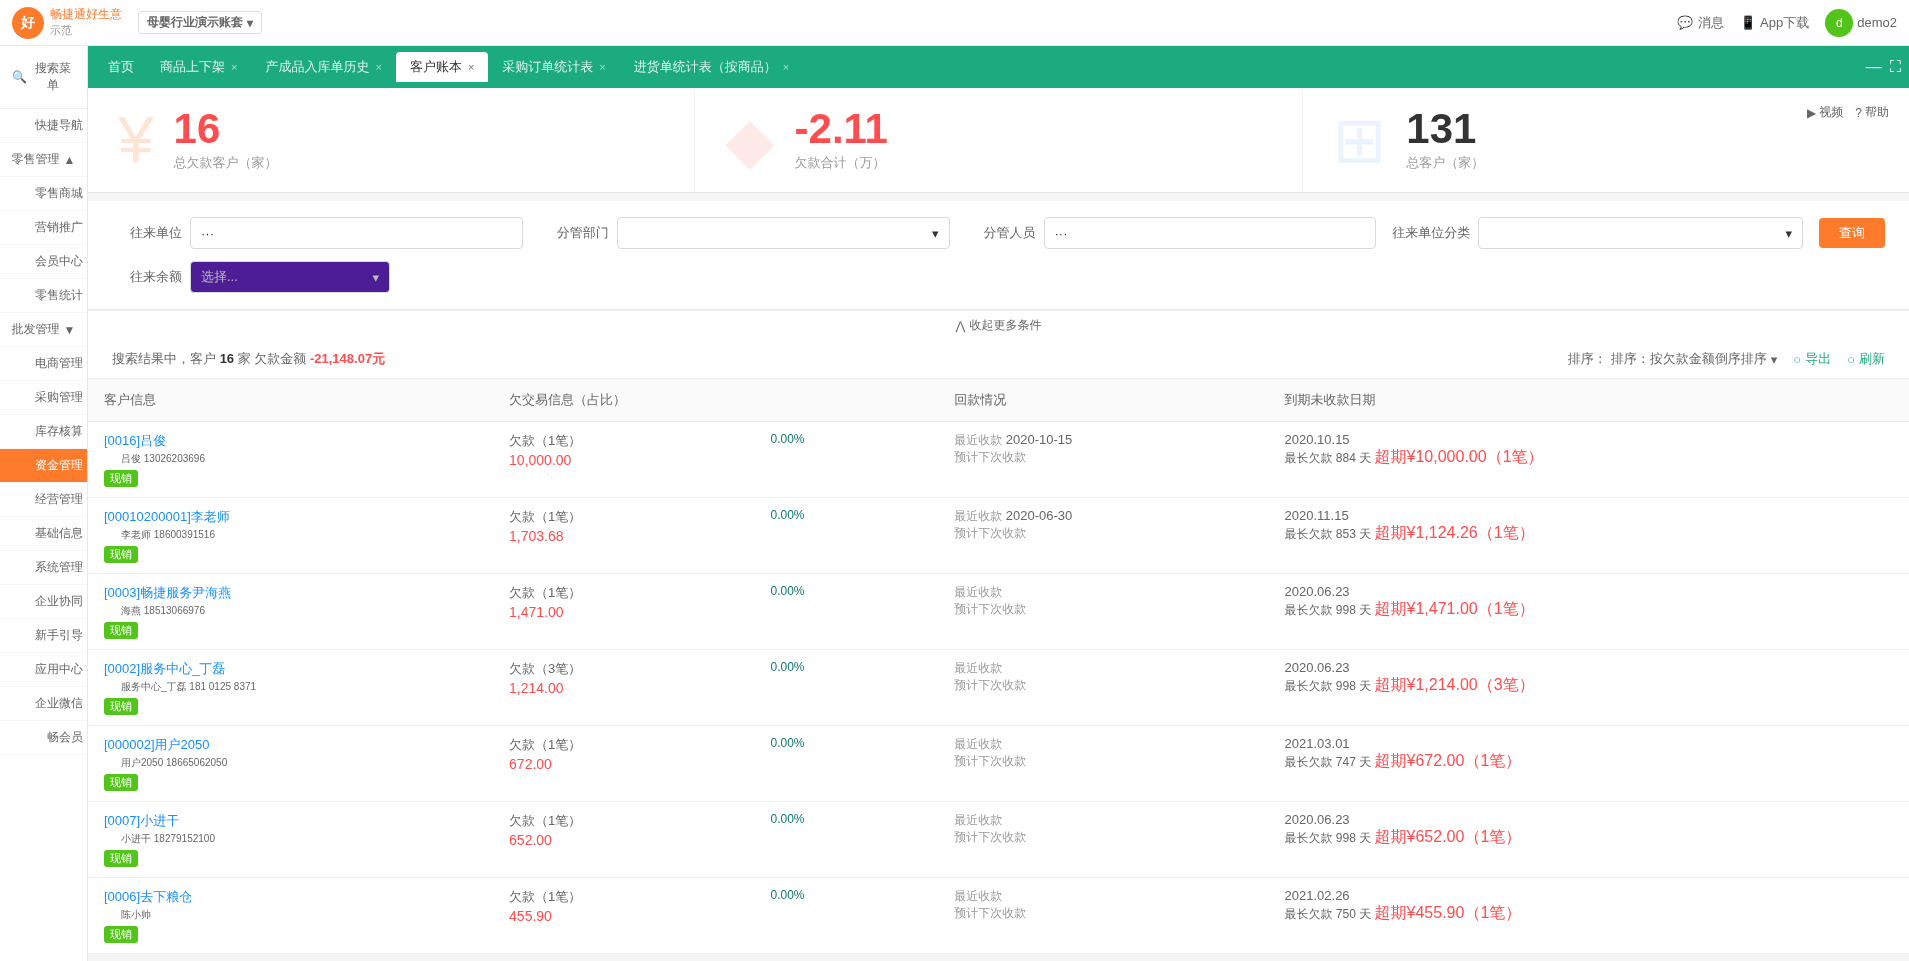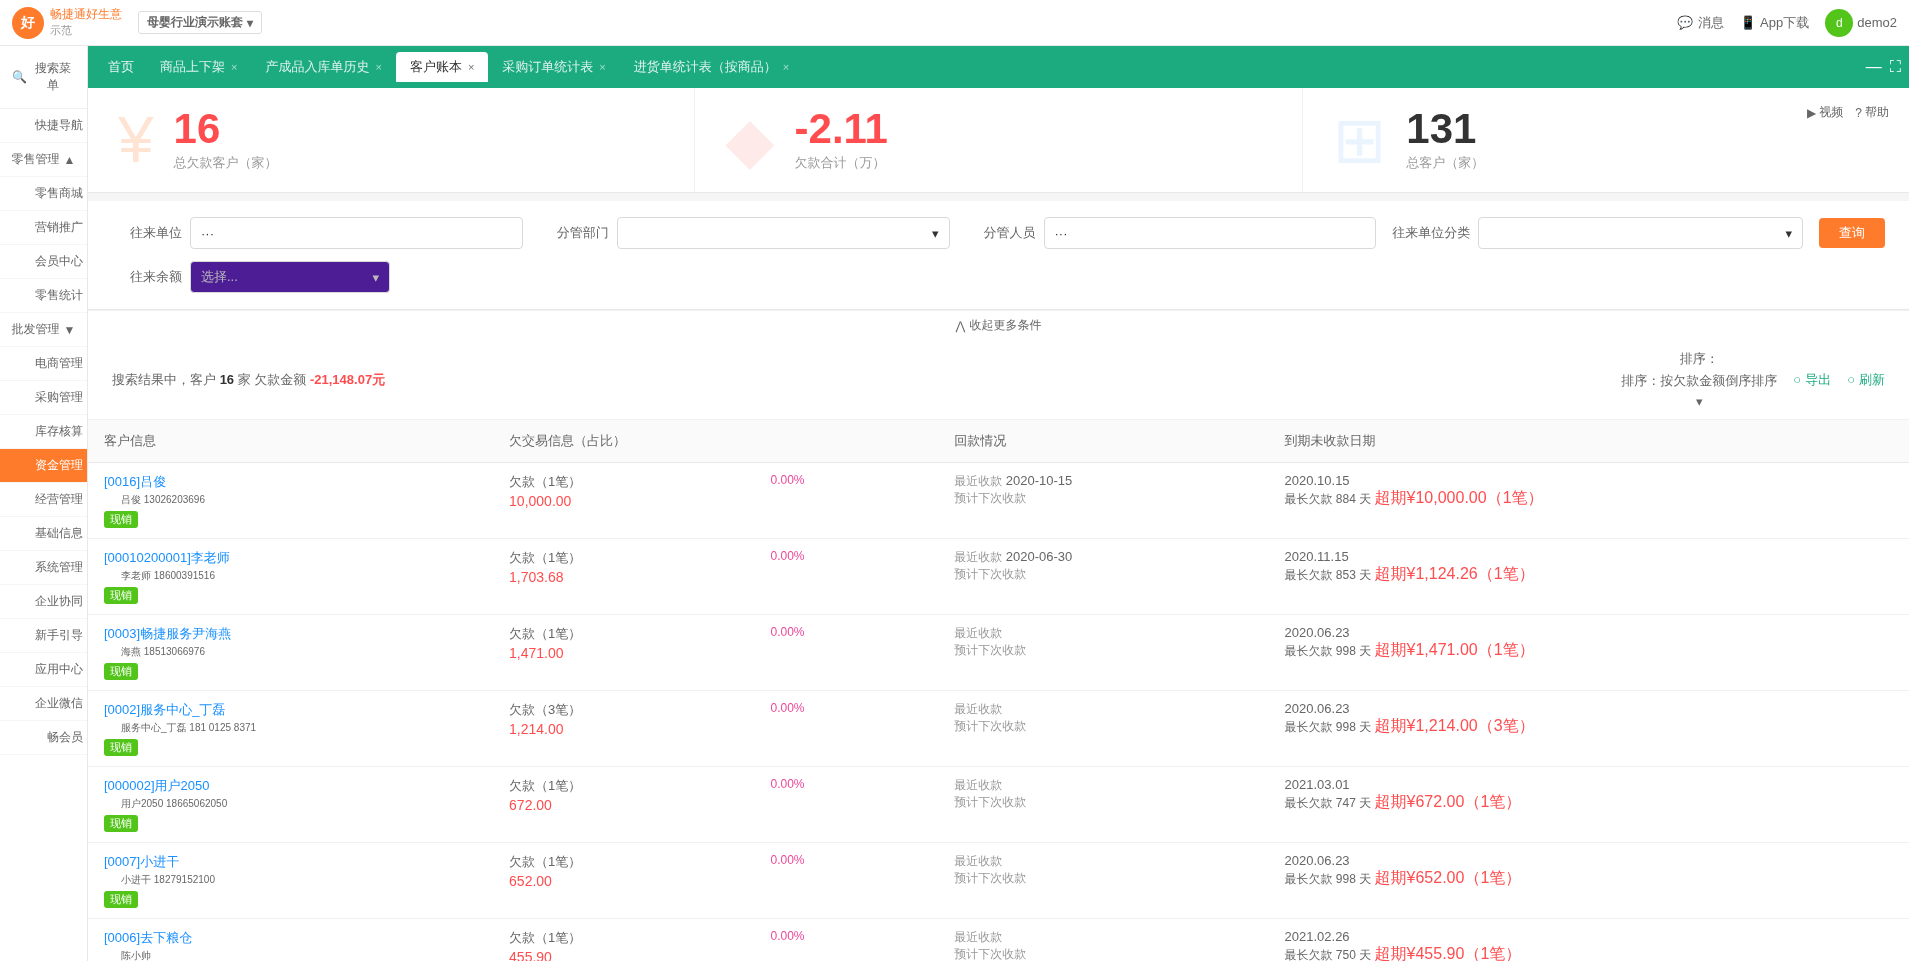--- a/index.html
+++ b/index.html
@@ -66,36 +66,36 @@
     .query-btn { background: #ff7b2c; color: white; border: none; border-radius: 4px; padding: 6px 20px; font-size: 13px; cursor: pointer; white-space: nowrap; }
     .collapse-btn { text-align: center; padding: 6px; color: #666; font-size: 12px; cursor: pointer; background: #fff; border-top: 1px solid #f0f0f0; display: flex; align-items: center; justify-content: center; gap: 4px; }
 
     
     .table-area { background: #fff; margin: 0; }
     .table-toolbar { display: flex; align-items: center; justify-content: space-between; padding: 10px 24px; border-bottom: 1px solid #f0f0f0; }
     .search-result { font-size: 13px; color: #666; }
     .search-result .count { color: #333; font-weight: bold; }
     .search-result .amount { color: #ff4d4f; font-weight: bold; }
     .toolbar-right { display: flex; align-items: center; gap: 16px; font-size: 13px; color: #666; }
-    .sort-select { display: flex; align-items: center; gap: 4px; cursor: pointer; flex-direction: column; }
+    .sort-select { display: flex; align-items: center; gap: 4px; cursor: pointer; }
     .export-btn { display: flex; align-items: center; gap: 4px; cursor: pointer; color: #1bab7e; }
     .refresh-btn { display: flex; align-items: center; gap: 4px; cursor: pointer; color: #1bab7e; }
 
     
     .data-table { width: 100%; border-collapse: collapse; }
     .data-table thead tr { background: #fafafa; border-bottom: 1px solid #e8e8e8; }
     .data-table th { padding: 12px 16px; font-size: 13px; color: #666; font-weight: normal; text-align: left; border-bottom: 1px solid #e8e8e8; }
     .data-table tbody tr { border-bottom: 1px solid #f0f0f0; }
     .data-table td { padding: 10px 16px; font-size: 13px; vertical-align: top; }
     .customer-name { color: #1890ff; cursor: pointer; font-size: 13px; margin-bottom: 2px; }
     .customer-phone { color: #666; font-size: 10px; margin-bottom: 4px; margin-left: 17px; }
     .tag-green { background: #52c41a; color: white; font-size: 11px; padding: 1px 6px; border-radius: 3px; display: inline-block; }
     .debt-count { color: #666; font-size: 13px; }
     .debt-amount { color: #ff4d4f; font-size: 14px; font-weight: 500; margin-top: 2px; }
-    .debt-ratio { color: #ec4899; font-size: 12px; margin-left: 32px; }
+    .debt-ratio { color: #0f766e; font-size: 12px; margin-left: 32px; }
     .overdue-text { color: #ff4d4f; font-size: 16px; cursor: pointer; }
     .date-text { color: #666; font-size: 13px; }
     .days-text { color: #666; font-size: 12px; }
     .collect-label { color: #999; font-size: 12px; }
     .collect-date { color: #666; font-size: 13px; }
     .next-collect { color: #999; font-size: 12px; }
 
     
     ::-webkit-scrollbar { width: 6px; height: 6px; }
     ::-webkit-scrollbar-track { background: #f5f5f5; }

